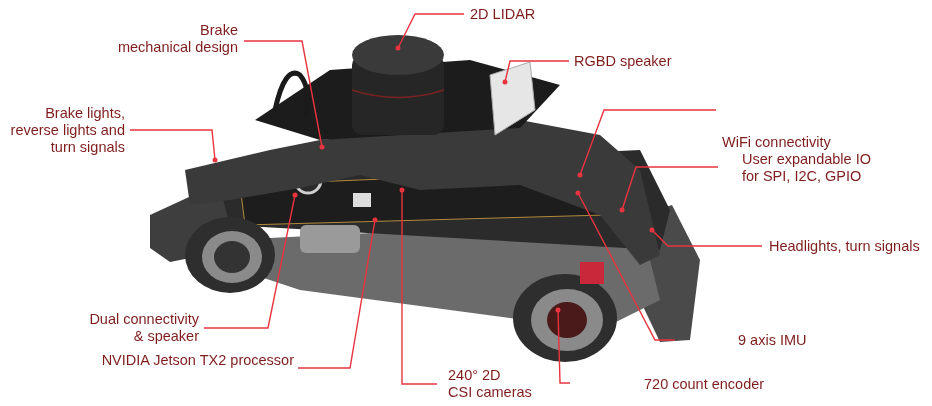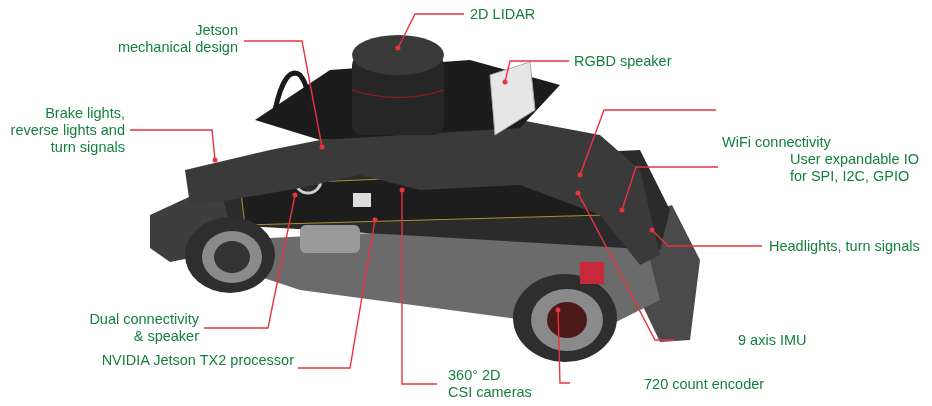--- a/index.html
+++ b/index.html
@@ -1,19 +1,19 @@
 <!DOCTYPE html>
 <html><head>
 <meta charset="utf-8">
 <style>
   html,body{margin:0;padding:0;background:#ffffff;}
   body{width:932px;height:406px;position:relative;overflow:hidden;font-family:"Liberation Sans","DejaVu Sans",sans-serif;}
   .stage{position:absolute;left:0;top:0;width:932px;height:406px;}
   svg.art{position:absolute;left:0;top:0;}
-  .lbl{position:absolute;color:#15803d;font-size:14.5px;line-height:17px;white-space:nowrap;}
+  .lbl{position:absolute;color:#7f1d1d;font-size:14.5px;line-height:17px;white-space:nowrap;}
   .r{text-align:right;}
   .l{text-align:left;}
   .lbl span{display:block;}
 </style>
 </head>
 <body>
 
 <div class="stage">
 
   <svg class="art" width="932" height="406" viewBox="0 0 932 406">
@@ -82,53 +82,53 @@
       <circle cx="652" cy="230" r="2.5"></circle>
         <circle cx="578" cy="193" r="2.5"></circle>
       <circle cx="558" cy="310" r="2.5"></circle>
         <circle cx="402" cy="190" r="2.5"></circle>
       <circle cx="375" cy="220" r="2.5"></circle>
         <circle cx="295" cy="195" r="2.5"></circle>
     </g>
   </svg>
 
   <div class="lbl r" style="left:100px;top:22px;width:138px;">
-    <span>Jetson</span>
+    <span>Brake</span>
     <span>mechanical design</span>
   </div>
   <div class="lbl r" style="left:0px;top:105px;width:125px;">
     <span>Brake lights,</span>
     <span>reverse lights and</span>
     <span>turn signals</span>
   </div>
   <div class="lbl l" style="left:470px;top:6px;">
     <span>2D LIDAR</span>
   </div>
   <div class="lbl l" style="left:574px;top:53px;">
     <span>RGBD speaker</span>
   </div>
   <div class="lbl l" style="left:722px;top:102px;margin-top:32px;">
     <span>WiFi connectivity</span>
   </div>
-  <div class="lbl l" style="left:742px;top:151px;margin-left:48px;">
+  <div class="lbl l" style="left:742px;top:151px;">
     <span>User expandable IO</span>
     <span>for SPI, I2C, GPIO</span>
   </div>
   <div class="lbl l" style="left:769px;top:238px;">
     <span>Headlights, turn signals</span>
   </div>
   <div class="lbl r" style="left:60px;top:311px;width:139px;">
     <span>Dual connectivity</span>
     <span>&amp; speaker</span>
   </div>
   <div class="lbl r" style="left:60px;top:352px;width:234px;">
     <span>NVIDIA Jetson TX2 processor</span>
   </div>
   <div class="lbl l" style="left:448px;top:367px;">
-    <span>360° 2D</span>
+    <span>240° 2D</span>
     <span>CSI cameras</span>
   </div>
   <div class="lbl l" style="left:738px;top:332px;">
     <span>9 axis IMU</span>
   </div>
   <div class="lbl l" style="left:644px;top:376px;">
     <span>720 count encoder</span>
   </div>
 </div>
 

